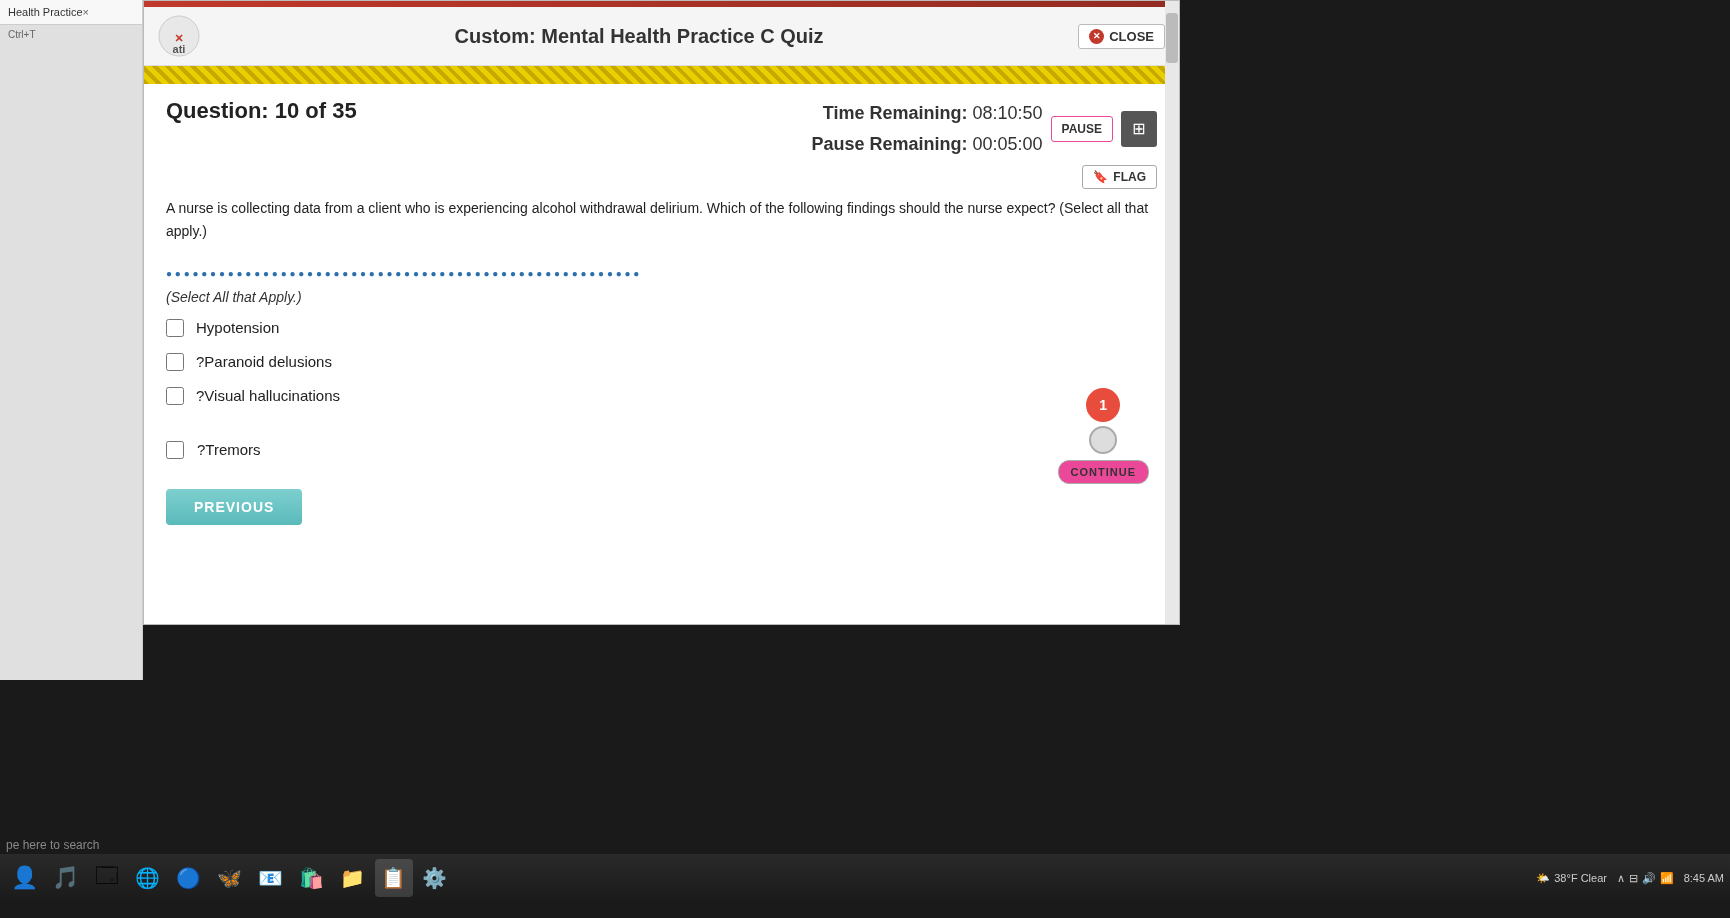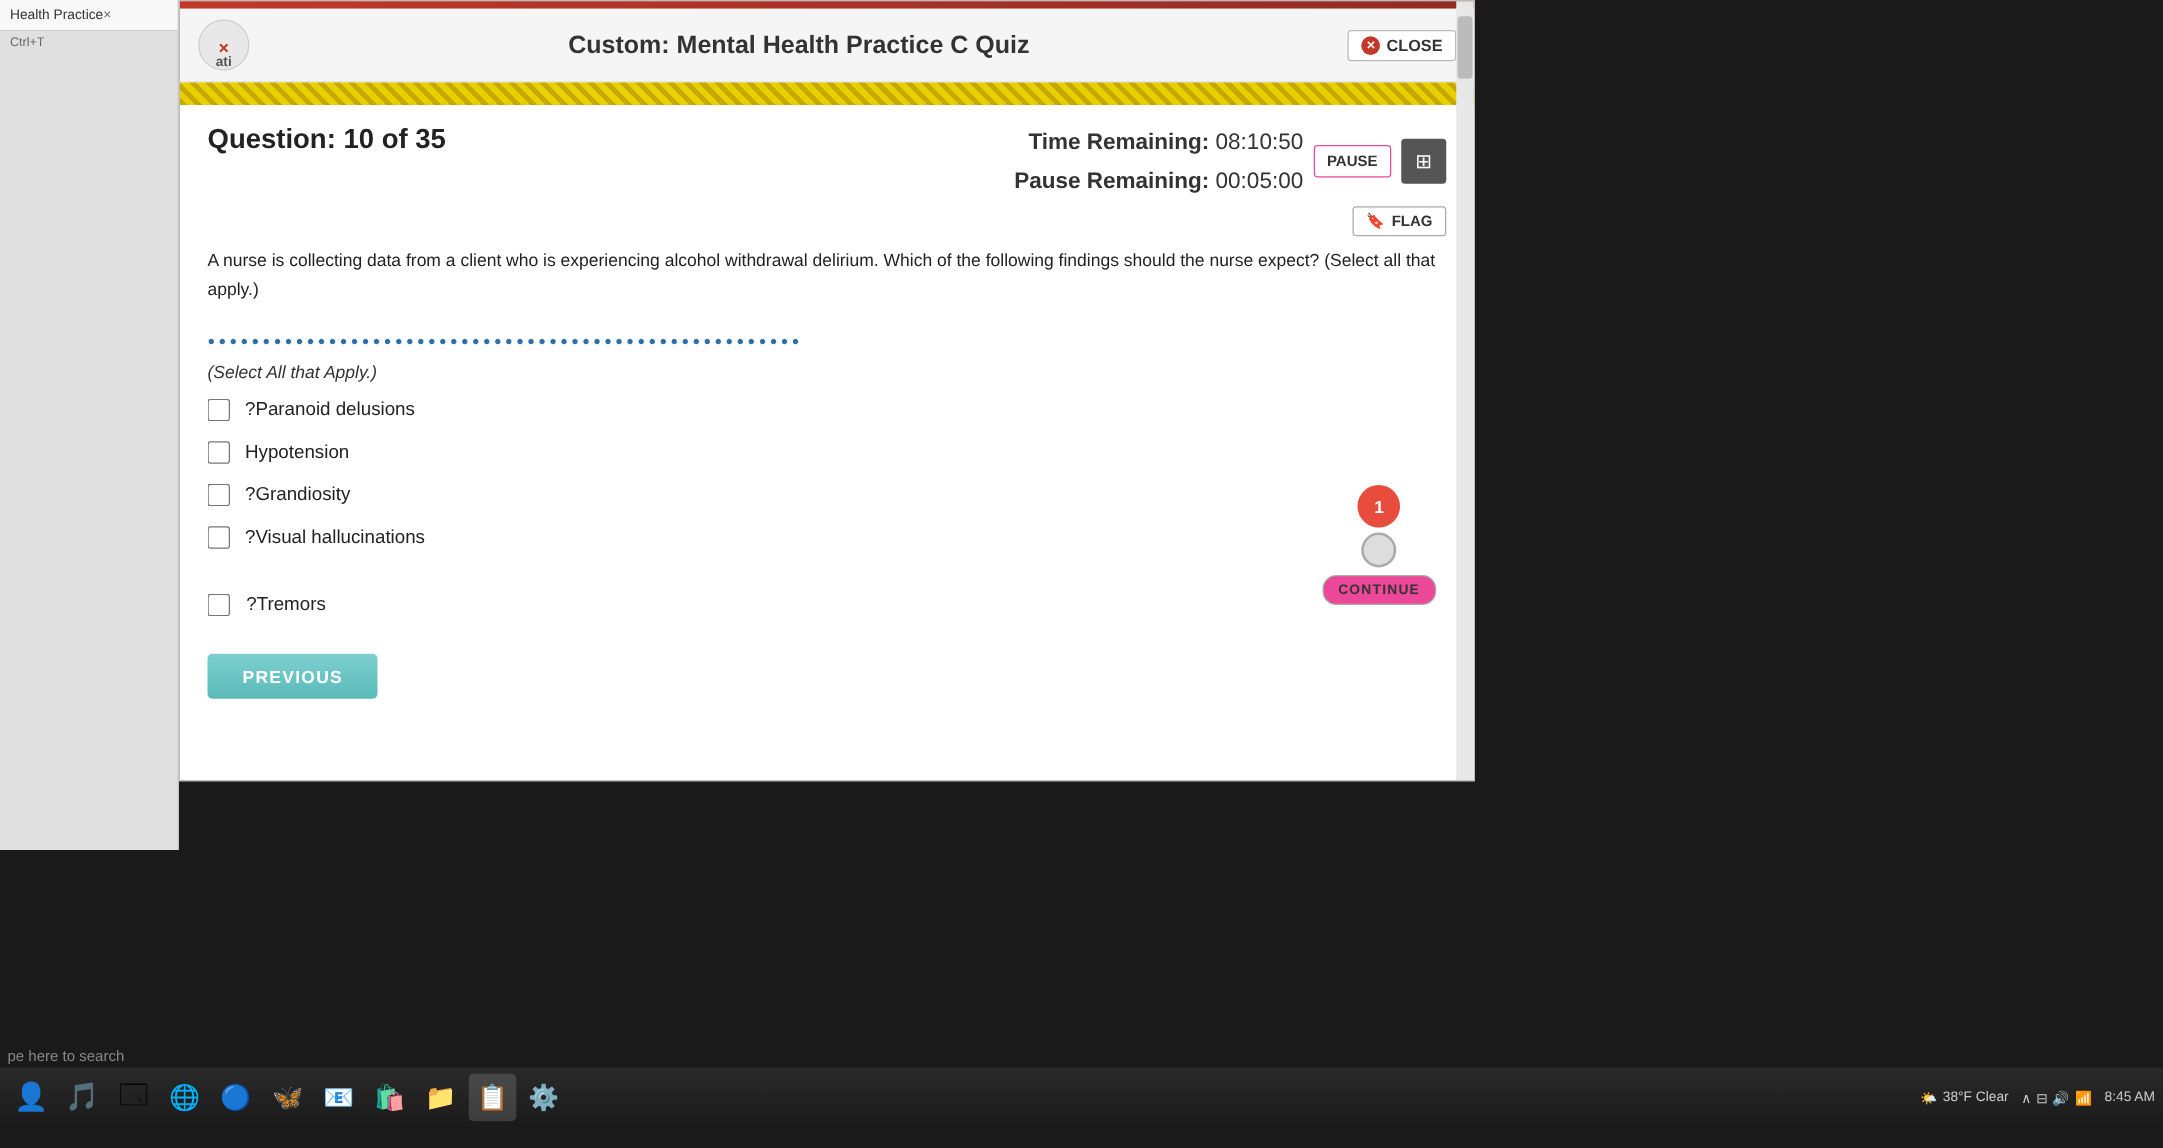--- a/index.html
+++ b/index.html
@@ -74,29 +74,25 @@
 
     <div style="margin:10px 0;display:flex;flex-wrap:wrap;gap:5px;">
       <span style="color:#2c6fad;font-size:10px;">● ● ● ● ● ● ● ● ● ● ● ● ● ● ● ● ● ● ● ● ● ● ● ● ● ● ● ● ● ● ● ● ● ● ● ● ● ● ● ● ● ● ● ● ● ● ● ● ● ● ● ● ● ●</span>
     </div>
 
     <div style="font-size:14px;font-style:italic;color:#333;margin-bottom:14px;">(Select All that Apply.)</div>
 
     <div>
       <label style="display:flex;align-items:center;gap:12px;margin-bottom:16px;cursor:pointer;">
         <input type="checkbox" style="width: 18px; height: 18px; cursor: pointer;">
-        <span style="font-size:15px;color:#222;">?Paranoid delusions</span>
-      </label>
-      <label style="display:flex;align-items:center;gap:12px;margin-bottom:16px;cursor:pointer;">
-        <input type="checkbox" style="width: 18px; height: 18px; cursor: pointer;">
         <span style="font-size:15px;color:#222;">Hypotension</span>
       </label>
       <label style="display:flex;align-items:center;gap:12px;margin-bottom:16px;cursor:pointer;">
         <input type="checkbox" style="width: 18px; height: 18px; cursor: pointer;">
-        <span style="font-size:15px;color:#222;">?Grandiosity</span>
+        <span style="font-size:15px;color:#222;">?Paranoid delusions</span>
       </label>
       <label style="display:flex;align-items:center;gap:12px;margin-bottom:16px;cursor:pointer;">
         <input type="checkbox" style="width: 18px; height: 18px; cursor: pointer;">
         <span style="font-size:15px;color:#222;">?Visual hallucinations</span>
       </label>
       <label style="display:flex;align-items:flex-start;gap:13px;margin-bottom:16px;cursor:pointer;margin-top:36px;">
         <input type="checkbox" style="width: 18px; height: 18px; cursor: pointer;">
         <span style="font-size:15px;color:#222;">?Tremors</span>
       </label>
     </div>

